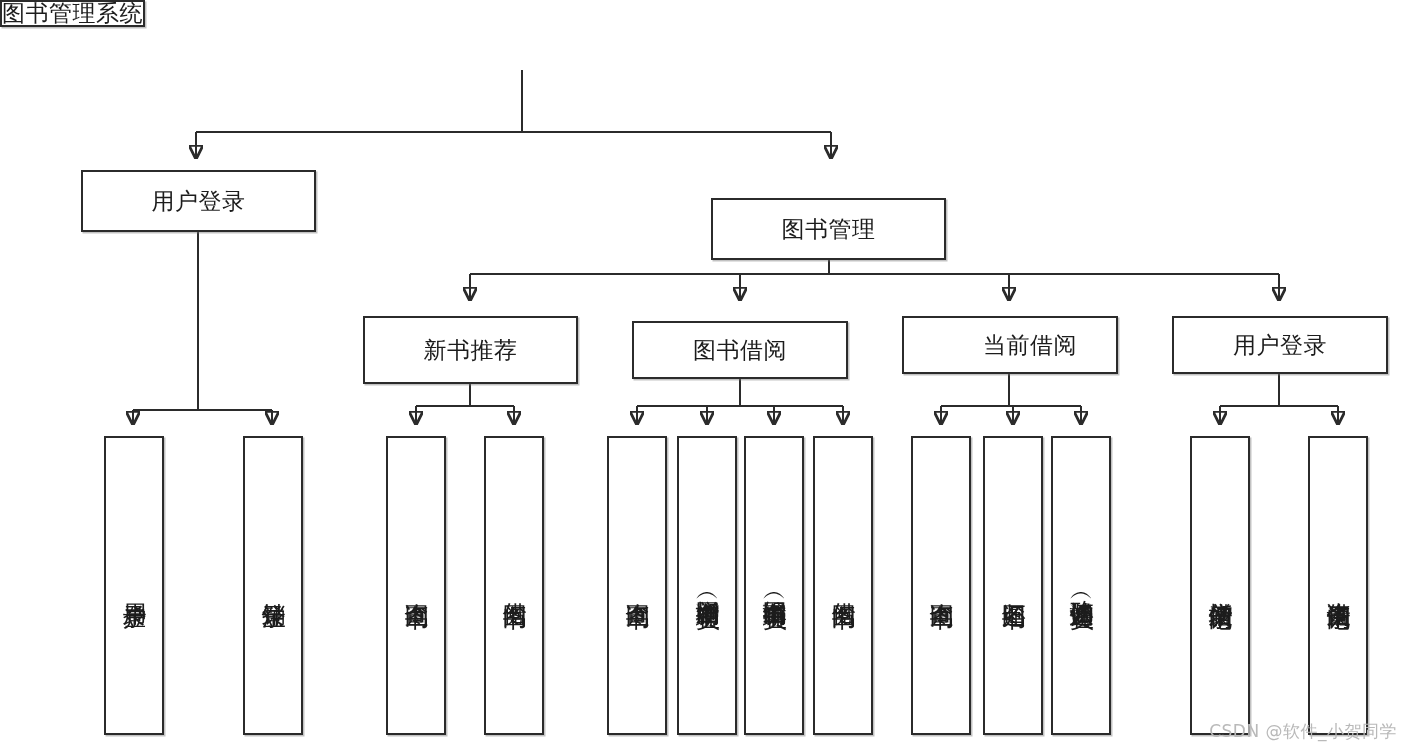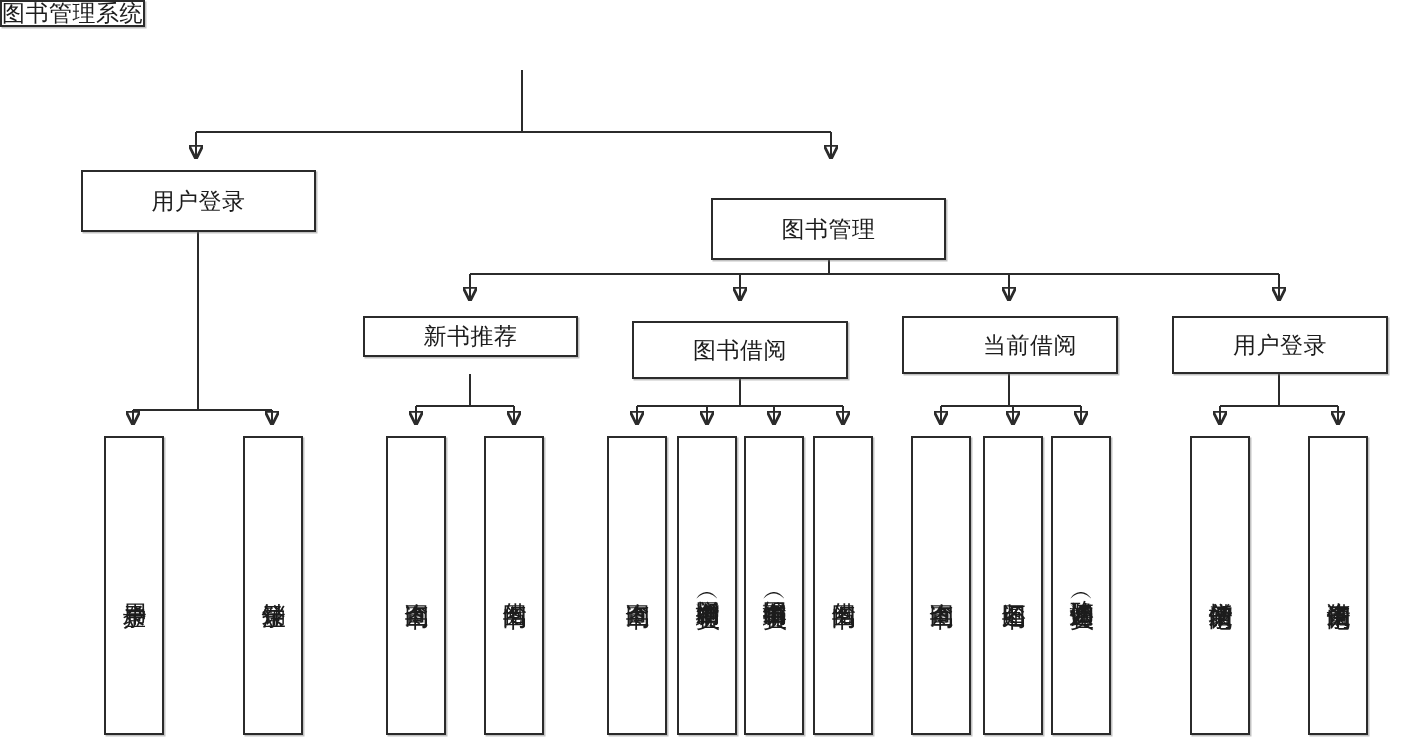--- a/index.html
+++ b/index.html
@@ -128,21 +128,21 @@
     <span class="node-label-h">图书管理系统</span>
   </div>
 
   <div id="node-layer">
       <div class="node node-h" style="left: 81px; top: 170px; width: 235px; height: 62px;">
         <span class="node-label-h">用户登录</span>
       </div>
       <div class="node node-h" style="left: 711px; top: 170px; width: 235px; height: 62px; margin-top: 28px;">
         <span class="node-label-h">图书管理</span>
       </div>
-      <div class="node node-h" style="left: 363px; top: 316px; width: 215px; height: 41px;">
+      <div class="node node-h" style="left: 363px; top: 316px; width: 215px; height: 68px;">
         <span class="node-label-h">新书推荐</span>
       </div>
       <div class="node node-h" style="left: 632px; top: 321px; width: 216px; height: 58px;">
         <span class="node-label-h">图书借阅</span>
       </div>
       <div class="node node-h" style="left: 902px; top: 316px; width: 216px; height: 58px; padding-left: 40px;">
         <span class="node-label-h">当前借阅</span>
       </div>
       <div class="node node-h" style="left: 1172px; top: 316px; width: 216px; height: 58px;">
         <span class="node-label-h">用户登录</span>
@@ -181,13 +181,14 @@
         <span class="node-label-v">确认归还（管理员）</span>
       </div>
       <div class="node node-v" style="left: 1190px; top: 436px; width: 60px; height: 299px;">
         <span class="node-label-v">新增借阅记录</span>
       </div>
       <div class="node node-v" style="left: 1308px; top: 436px; width: 60px; height: 299px;">
         <span class="node-label-v">查询借阅记录</span>
       </div>
     </div>
 
+  <div class="watermark">CSDN @软件_小贺同学</div>
 </div>
 
 </body></html>

